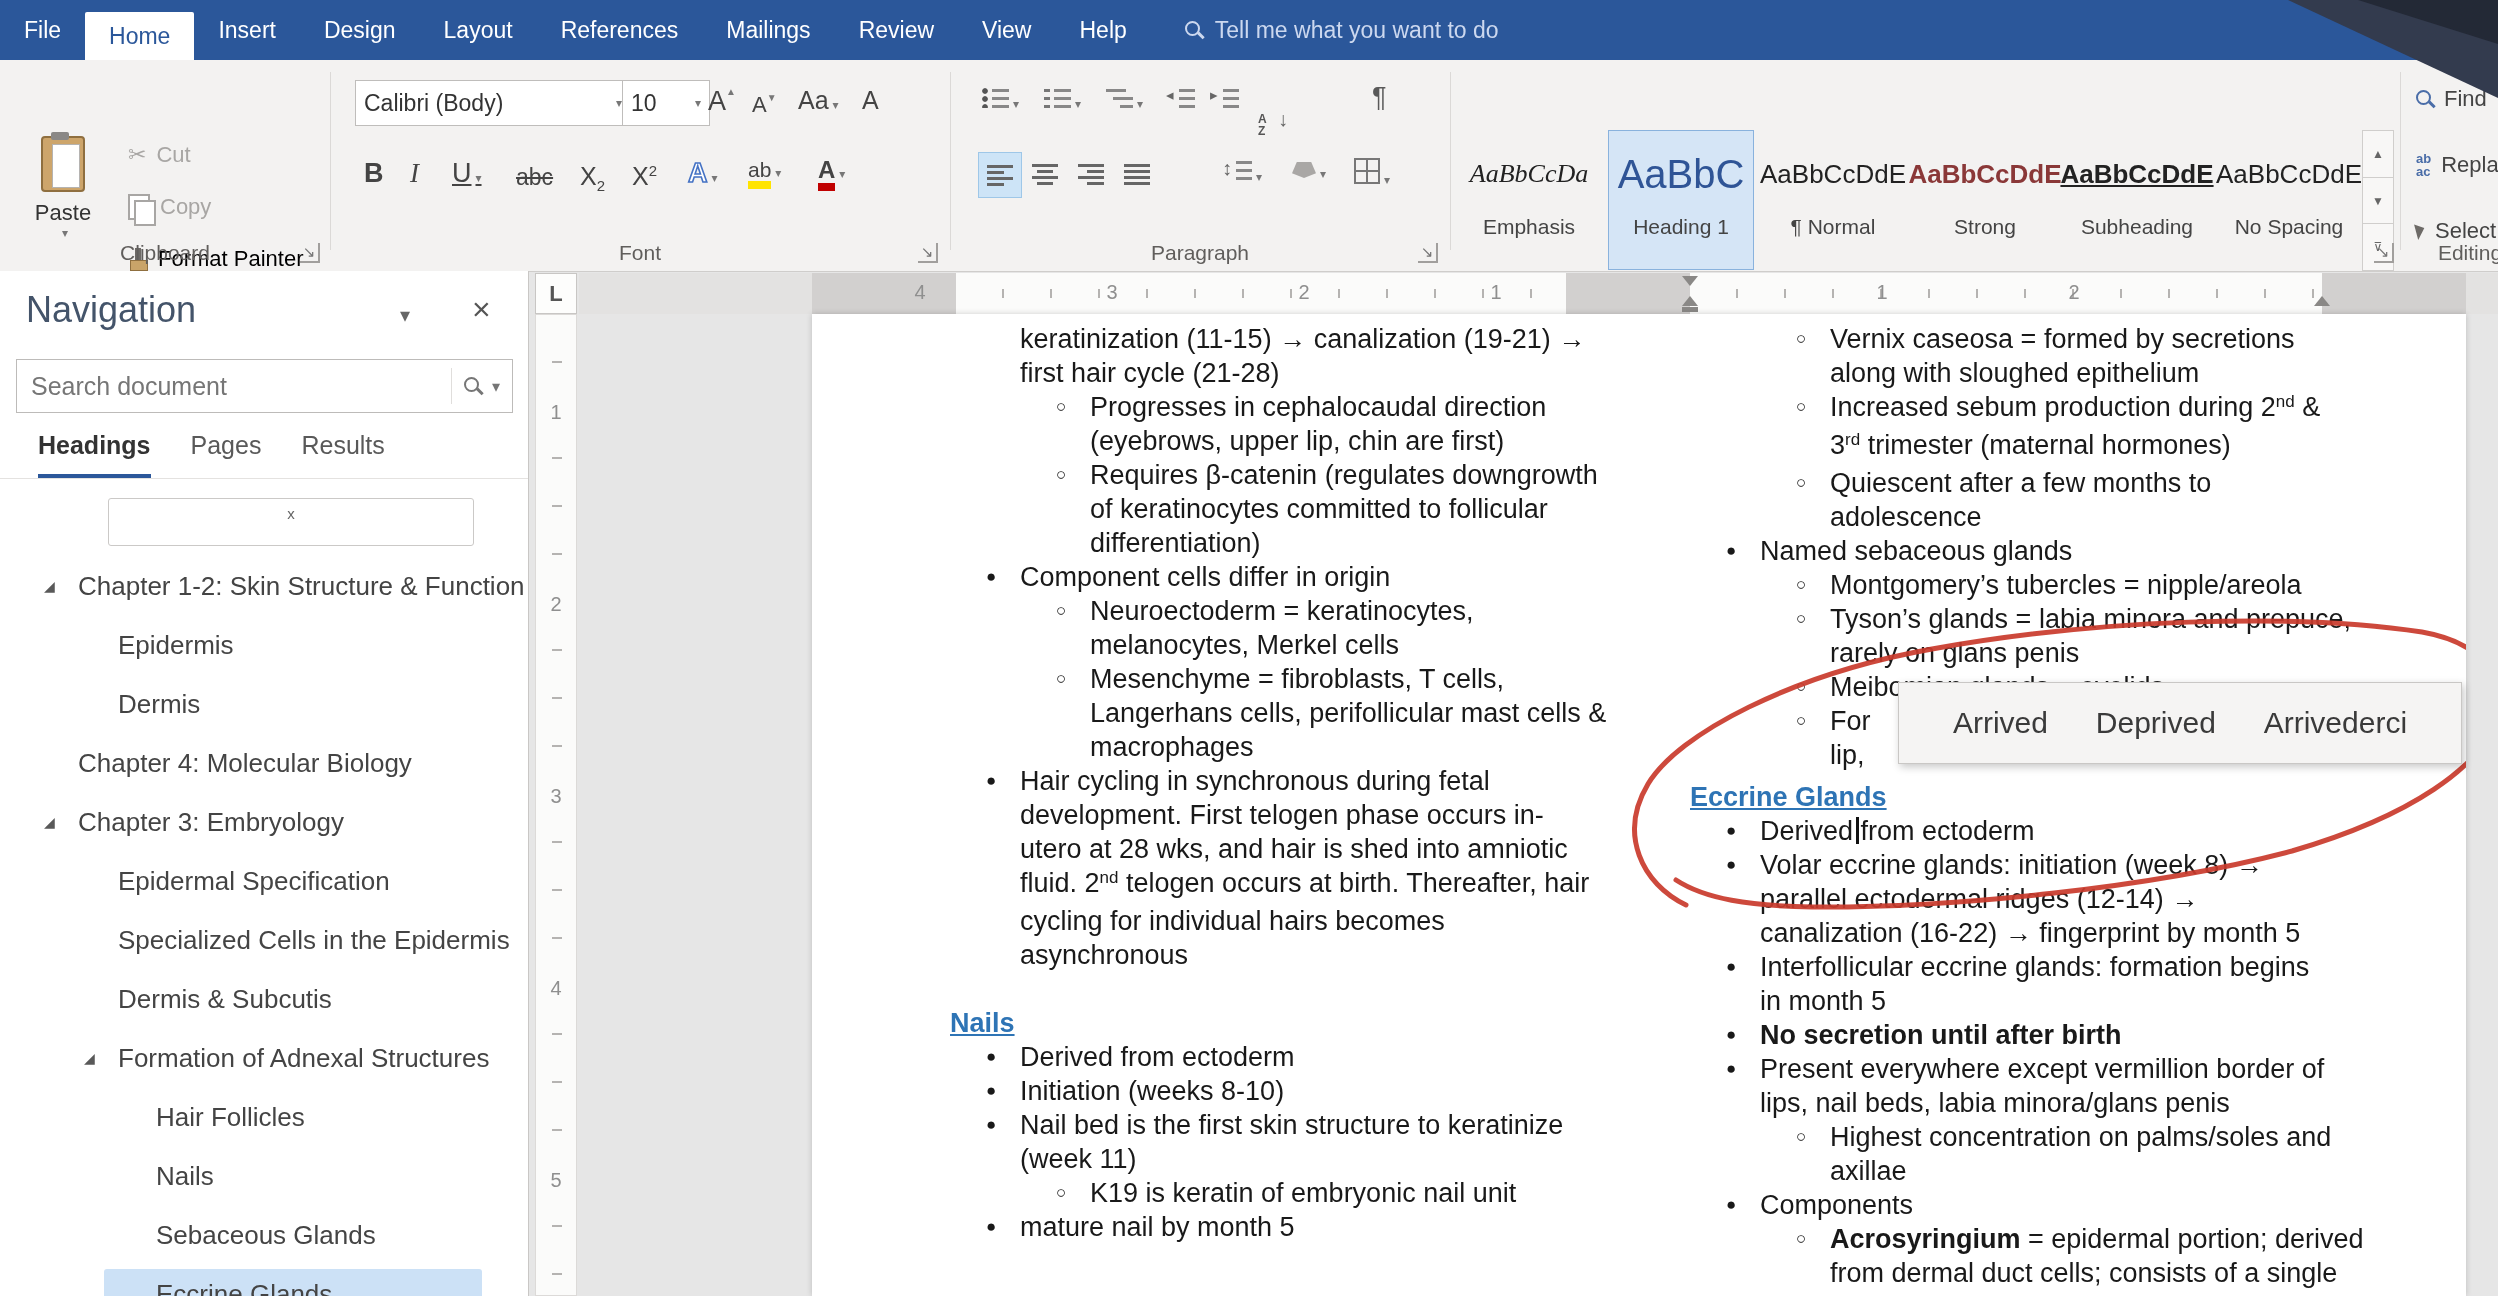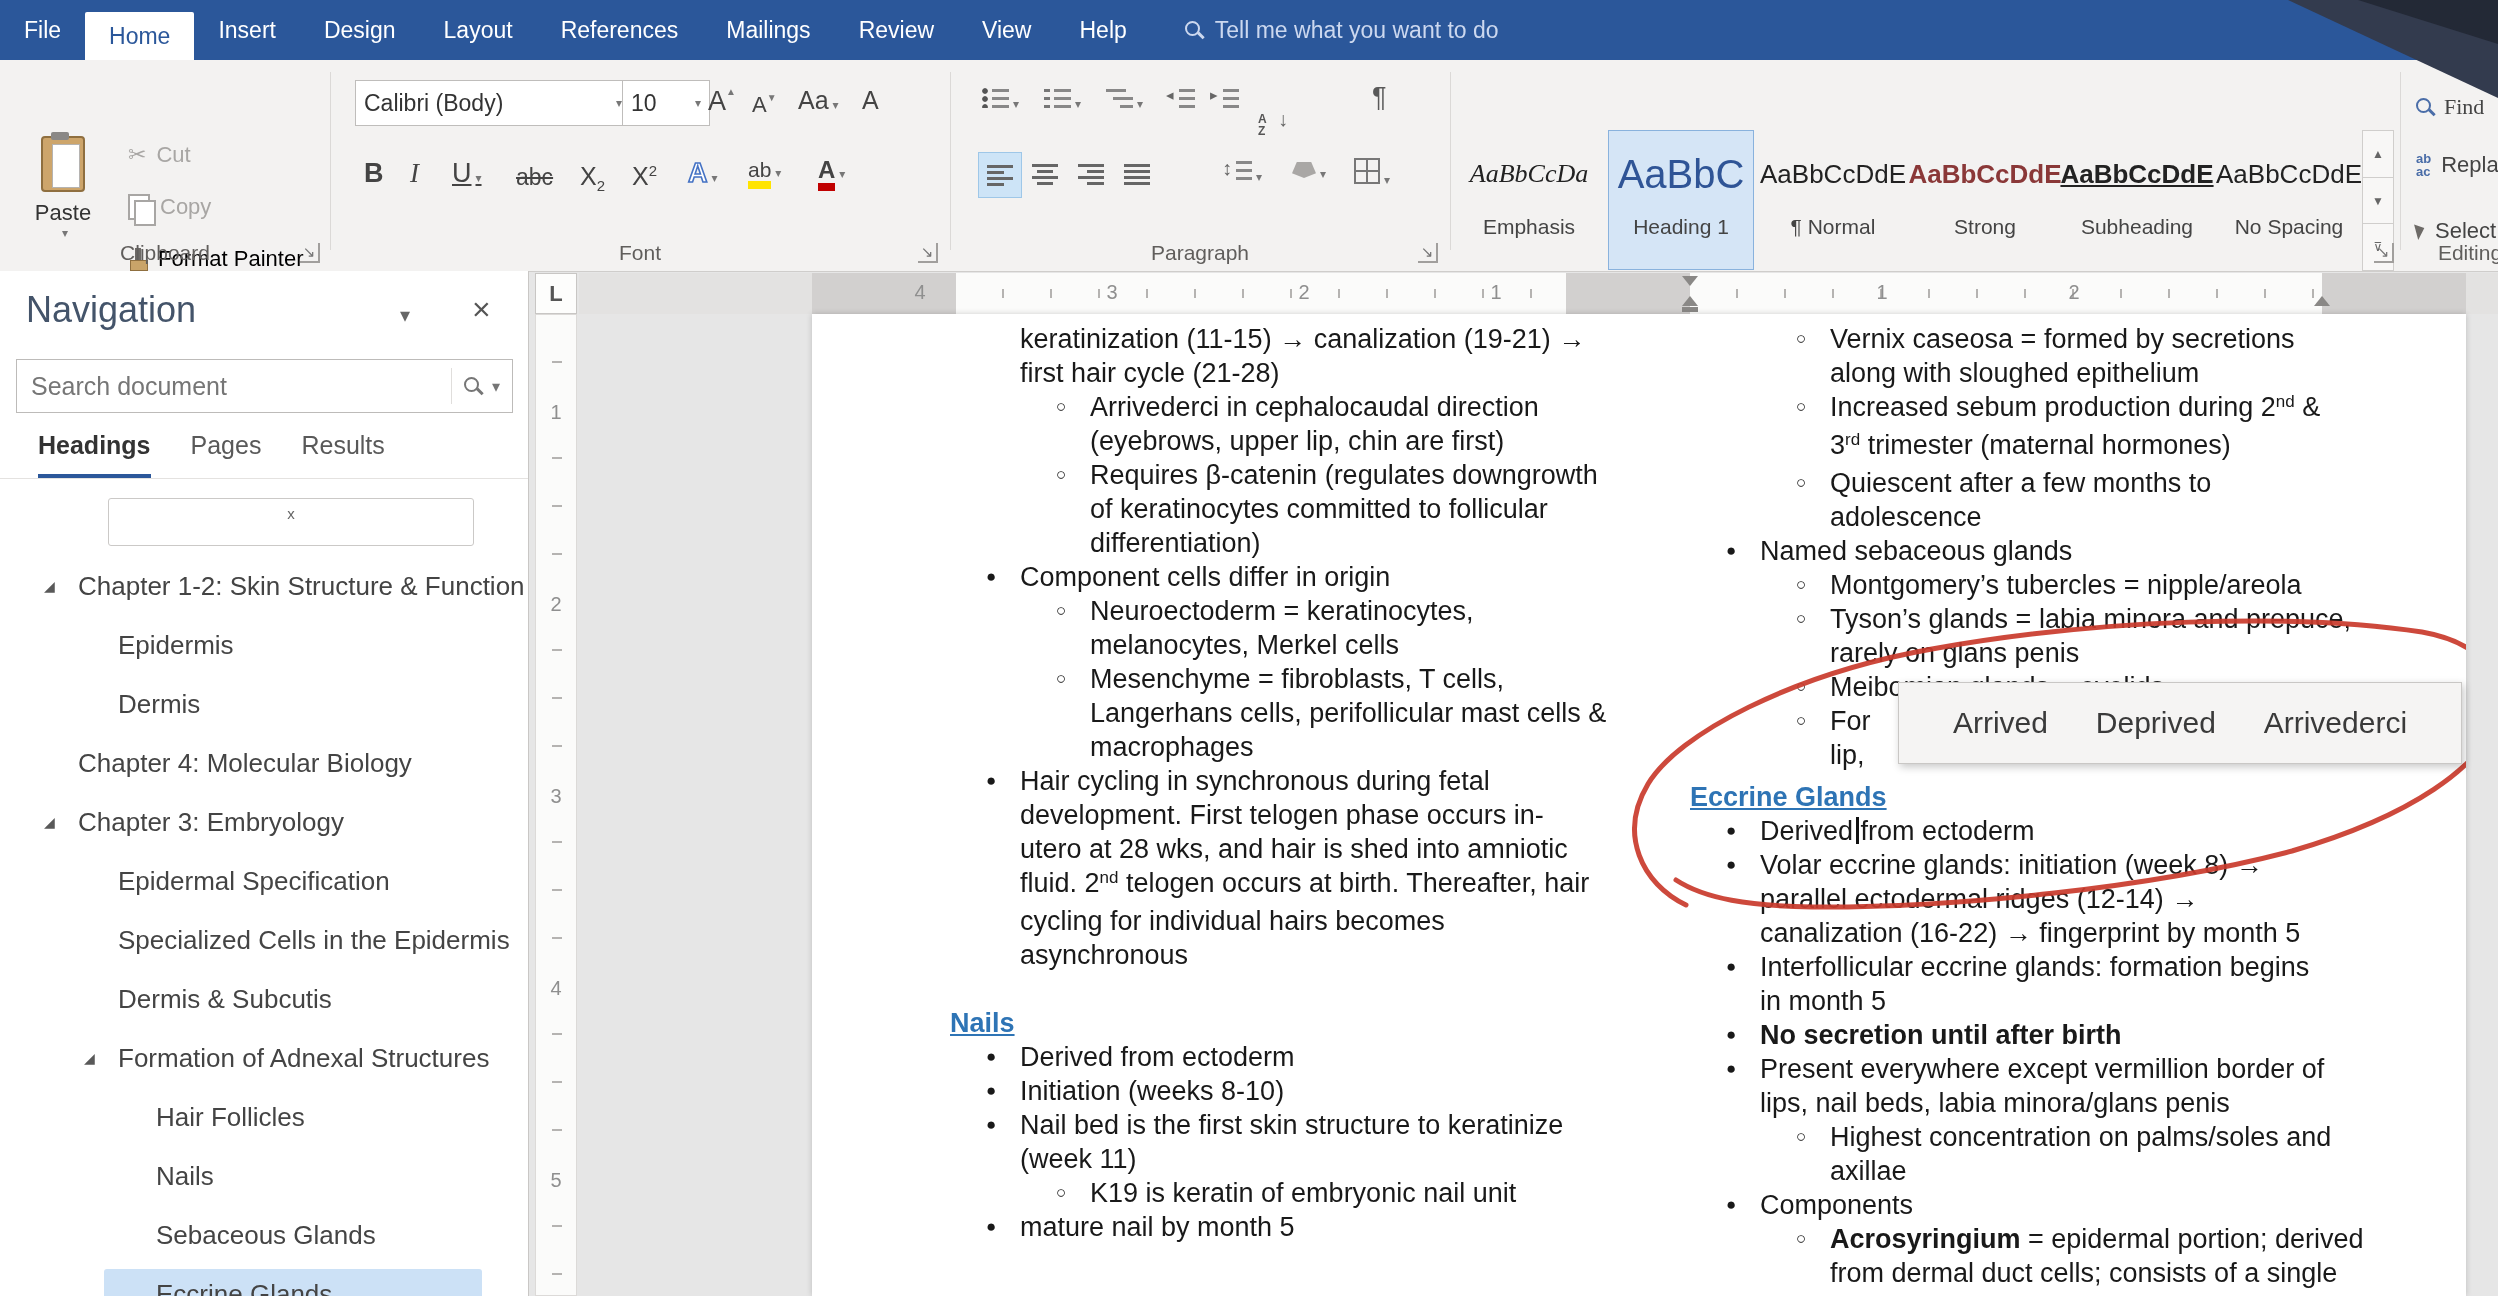--- a/index.html
+++ b/index.html
@@ -295,21 +295,21 @@
       </div>
     <div id="galscroll">
       <div>▲</div>
       <div>▼</div>
       <div>⊽</div>
     </div>
     <div class="dlg" style="left:2374px;">↘</div>
     <div class="gdiv" style="left:2400px;"></div>
 
     
-    <div class="editrow" style="left:2416px;top:34px;font-family:Liberation Serif, serif;">
+    <div class="editrow" style="left:2416px;top:26px;">
       <span class="mag" style="color:#4a6da8;"></span>
       <span>Find</span>
     </div>
     <div class="editrow" style="left:2416px;top:92px;">
       <span class="repico">ab<br>ac</span>
       <span>Replace</span>
     </div>
     <div class="editrow" style="left:2416px;top:158px;">
       <span class="selico"></span>
       <span>Select</span>
@@ -382,21 +382,21 @@
       </div>
     <span class="imark top" style="left:1103px;"></span>
     <span class="imark bot" style="left:1103px;"></span>
     <span class="imark box" style="left:1103px;"></span>
     <span class="imark bot" style="left:1735px;"></span>
   </div>
 
   <div id="page">
     <div class="dcol" id="dcol1">
         <div class="ditem cont"><span class="tx"><span>keratinization (11-15) → canalization (19-21) →</span><br><span>first hair cycle (21-28)</span></span></div>
-        <div class="ditem b2"><span class="mk">○</span><span class="tx"><span>Arrivederci in cephalocaudal direction</span><br><span>(eyebrows, upper lip, chin are first)</span></span></div>
+        <div class="ditem b2"><span class="mk">○</span><span class="tx"><span>Progresses in cephalocaudal direction</span><br><span>(eyebrows, upper lip, chin are first)</span></span></div>
         <div class="ditem b2"><span class="mk">○</span><span class="tx"><span>Requires β-catenin (regulates downgrowth</span><br><span>of keratinocytes committed to follicular</span><br><span>differentiation)</span></span></div>
         <div class="ditem b1"><span class="mk">●</span><span class="tx"><span>Component cells differ in origin</span></span></div>
         <div class="ditem b2"><span class="mk">○</span><span class="tx"><span>Neuroectoderm = keratinocytes,</span><br><span>melanocytes, Merkel cells</span></span></div>
         <div class="ditem b2"><span class="mk">○</span><span class="tx"><span>Mesenchyme = fibroblasts, T cells,</span><br><span>Langerhans cells, perifollicular mast cells &amp;</span><br><span>macrophages</span></span></div>
         <div class="ditem b1"><span class="mk">●</span><span class="tx"><span>Hair cycling in synchronous during fetal</span><br><span>development. First telogen phase occurs in-</span><br><span>utero at 28 wks, and hair is shed into amniotic</span><br><span>fluid. 2</span><span class="sup">nd</span><span> telogen occurs at birth. Thereafter, hair</span><br><span>cycling for individual hairs becomes</span><br><span>asynchronous</span></span></div>
         <div class="ditem h"><span class="tx"><span>Nails</span></span></div>
         <div class="ditem b1"><span class="mk">●</span><span class="tx"><span>Derived from ectoderm</span></span></div>
         <div class="ditem b1"><span class="mk">●</span><span class="tx"><span>Initiation (weeks 8-10)</span></span></div>
         <div class="ditem b1"><span class="mk">●</span><span class="tx"><span>Nail bed is the first skin structure to keratinize</span><br><span>(week 11)</span></span></div>
         <div class="ditem b2"><span class="mk">○</span><span class="tx"><span>K19 is keratin of embryonic nail unit</span></span></div>

